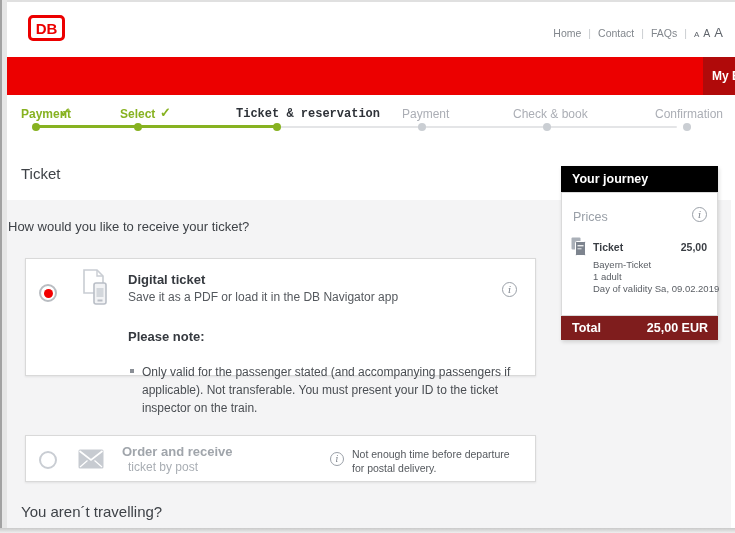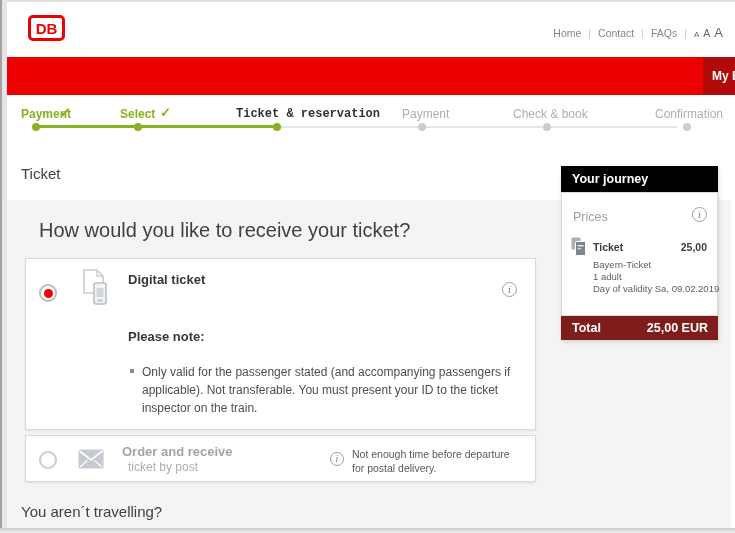--- a/index.html
+++ b/index.html
@@ -42,29 +42,29 @@
   .step-upcoming{color:#abaeb5;}
   .step-check{top:105px;color:#87b221;font-weight:bold;font-size:13px;}
   .line-base{left:36px;top:126px;width:641px;height:2px;background:#e4e5e7;border-radius:2px;}
   .line-done{left:36px;top:125px;width:242px;height:3px;background:#87b221;border-radius:2px;}
   .dot{width:8px;height:8px;border-radius:50%;top:122.5px;}
   .dot-green{background:#87b221;}
   .dot-gray{background:#caced3;}
 
   
   .page-title{left:21px;top:165px;font-size:15px;color:#3e4247;}
-  .section-question{left:39px;top:219px;font-size:20px;color:#3e4247;}
+  .section-question{left:8px;top:219px;font-size:13px;color:#3e4247;}
   .footer-question{left:21px;top:503px;font-size:15px;color:#3e4247;}
 
   .gray-bg{left:7px;top:200px;width:724px;height:328px;background:#f4f4f5;}
 
   
   .card{background:#fff;border:1px solid #d9d9d9;box-sizing:border-box;
     box-shadow:0 1px 2px rgba(0,0,0,0.08);}
-  .card1{left:25px;top:258px;width:511px;height:172px;}
+  .card1{left:25px;top:258px;width:511px;height:118px;}
   .card2{left:25px;top:435px;width:511px;height:47px;}
 
   .radio{width:18px;height:18px;border:2px solid #b9bdc2;border-radius:50%;
     background:#fff;box-sizing:border-box;display:flex;align-items:center;
     justify-content:center;}
   .radio-dot{width:9px;height:9px;border-radius:50%;background:#f30000;}
   .radio-off{border-color:#c9cdd3;}
 
   .opt-title{font-size:13px;font-weight:bold;color:#35393f;white-space:nowrap;}
   .opt-sub{font-size:12px;color:#55595e;white-space:nowrap;}
@@ -152,20 +152,21 @@
   <span class="abs" style="left:57px;top:10px;">
     <svg width="24" height="36" viewBox="0 0 24 36">
       <path d="M1 1 h13 l6 6 v17 h-19 z" fill="#ffffff" stroke="#c9cdd3" stroke-width="1.6"></path>
       <path d="M14 1 v6 h6" fill="none" stroke="#c9cdd3" stroke-width="1.4"></path>
       <rect x="11" y="14" width="12" height="21" rx="2" fill="#f2f3f5" stroke="#b9bec6" stroke-width="1.6"></rect>
       <rect x="13.5" y="19" width="7" height="9" fill="#d3d7dc"></rect>
       <rect x="14.5" y="30.5" width="5" height="2" fill="#b9bec6"></rect>
     </svg>
   </span>
   <div class="abs opt-title" style="left:102px;top:13px;">Digital ticket</div>
+  <div class="abs opt-sub" style="left:102px;top:31px;">Save it as a PDF or load it in the DB Navigator app</div>
   <div class="abs info-icon" style="left:476px;top:23px;">i</div>
   <div class="abs note-title" style="left:102px;top:70px;">Please note:</div>
   <div class="abs note-row" style="left:102px;top:104px;">
     <span class="note-bullet"></span>
     <span class="note-text">Only valid for the passenger stated (and accompanying passengers if applicable). Not transferable. You must present your ID to the ticket inspector on the train.</span>
   </div>
 </div>
 
 <div class="abs card card2">
   <div class="abs radio radio-off" style="left:13px;top:15px;"></div>

